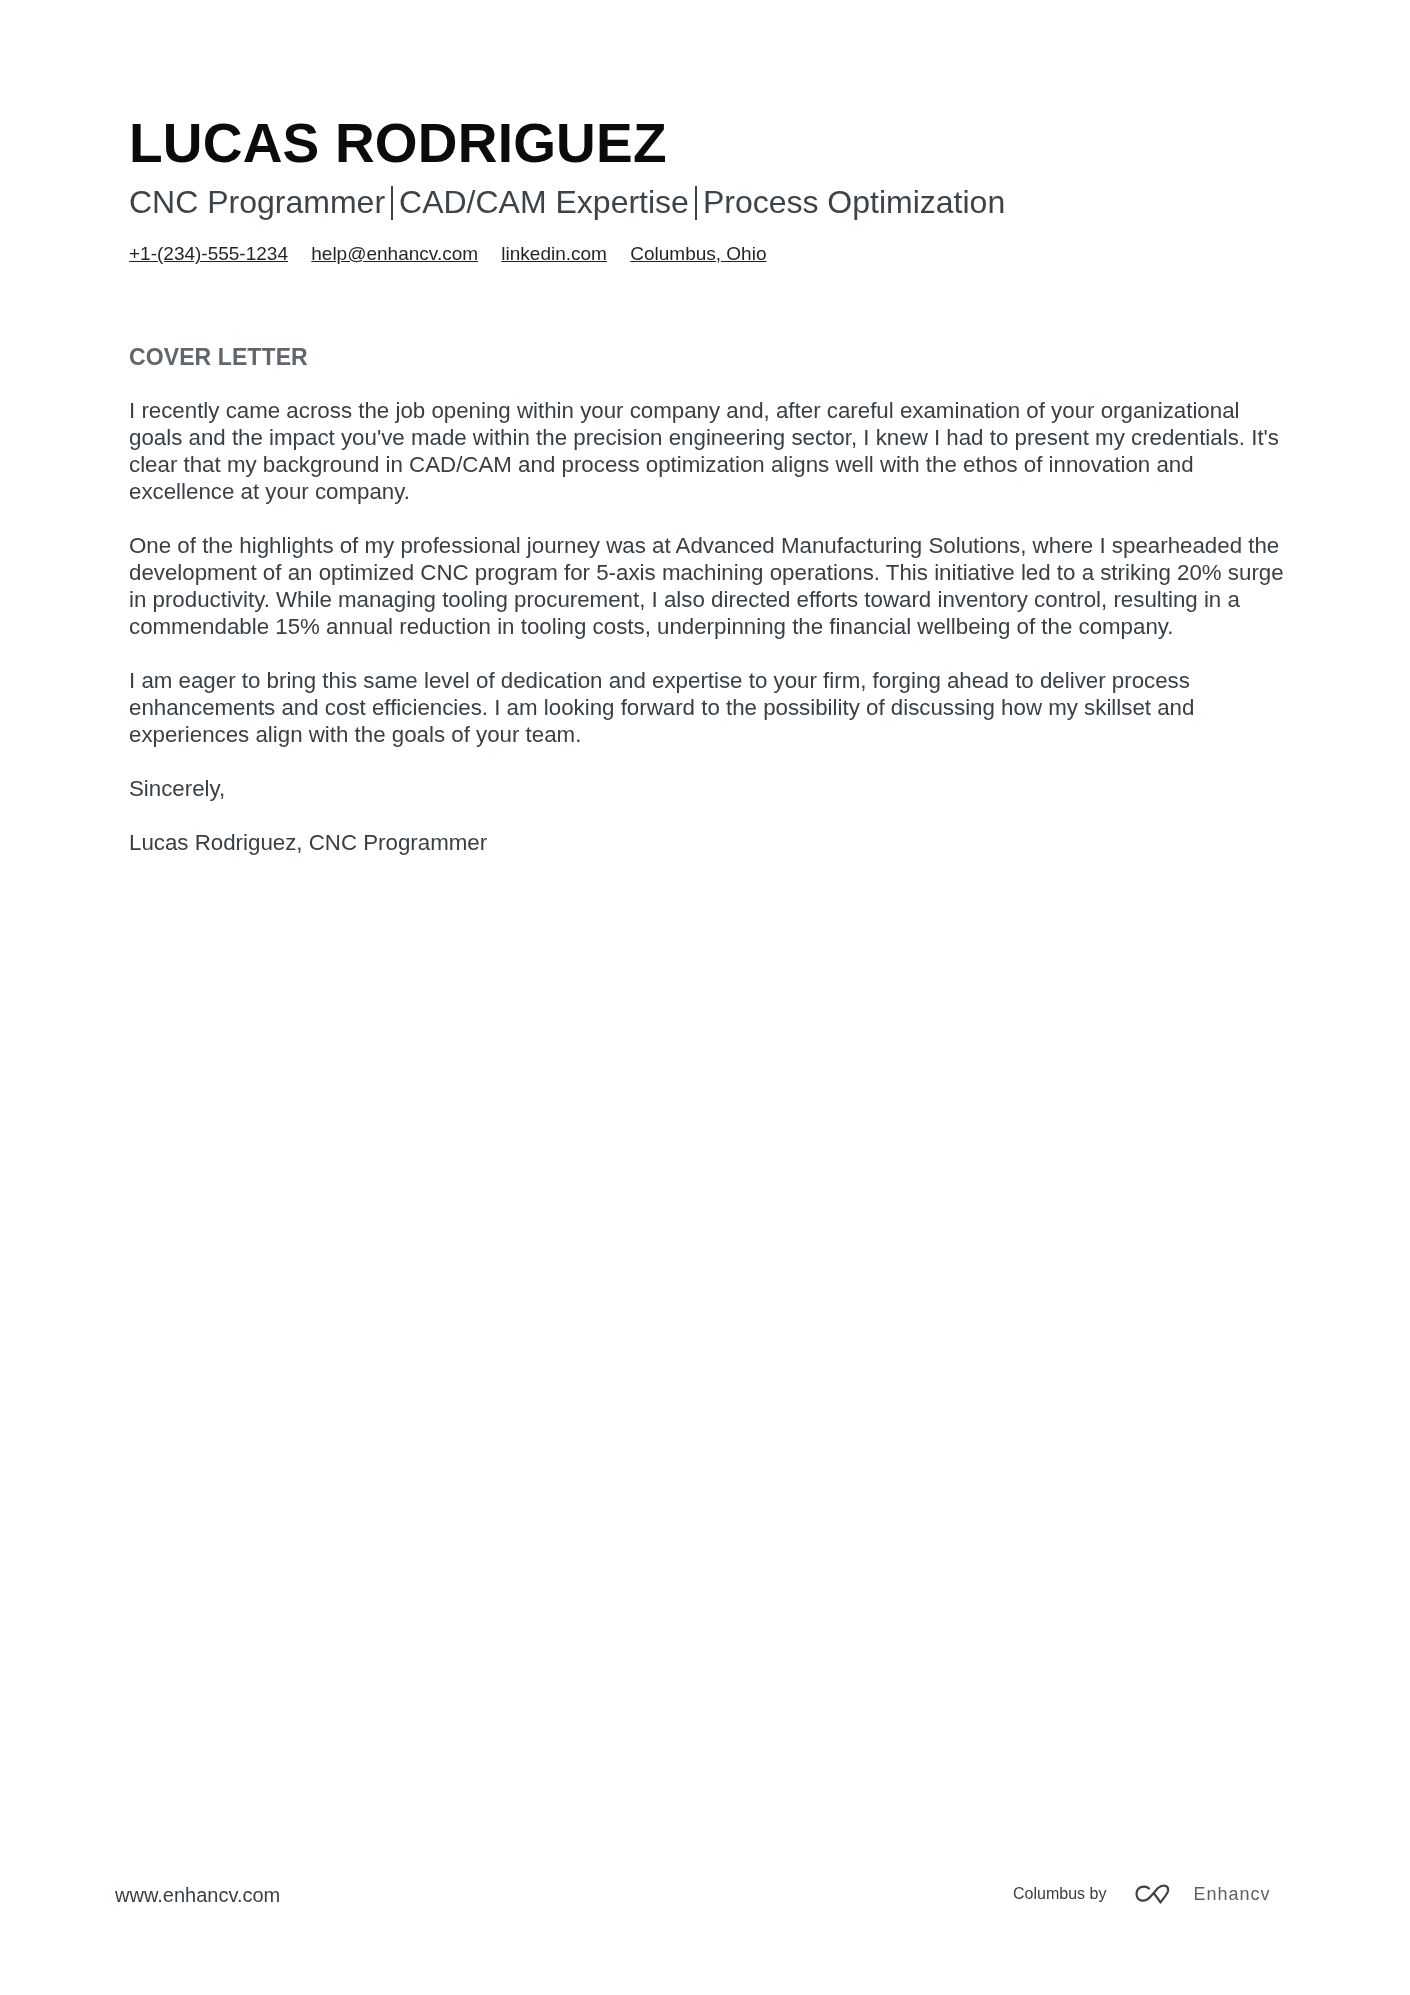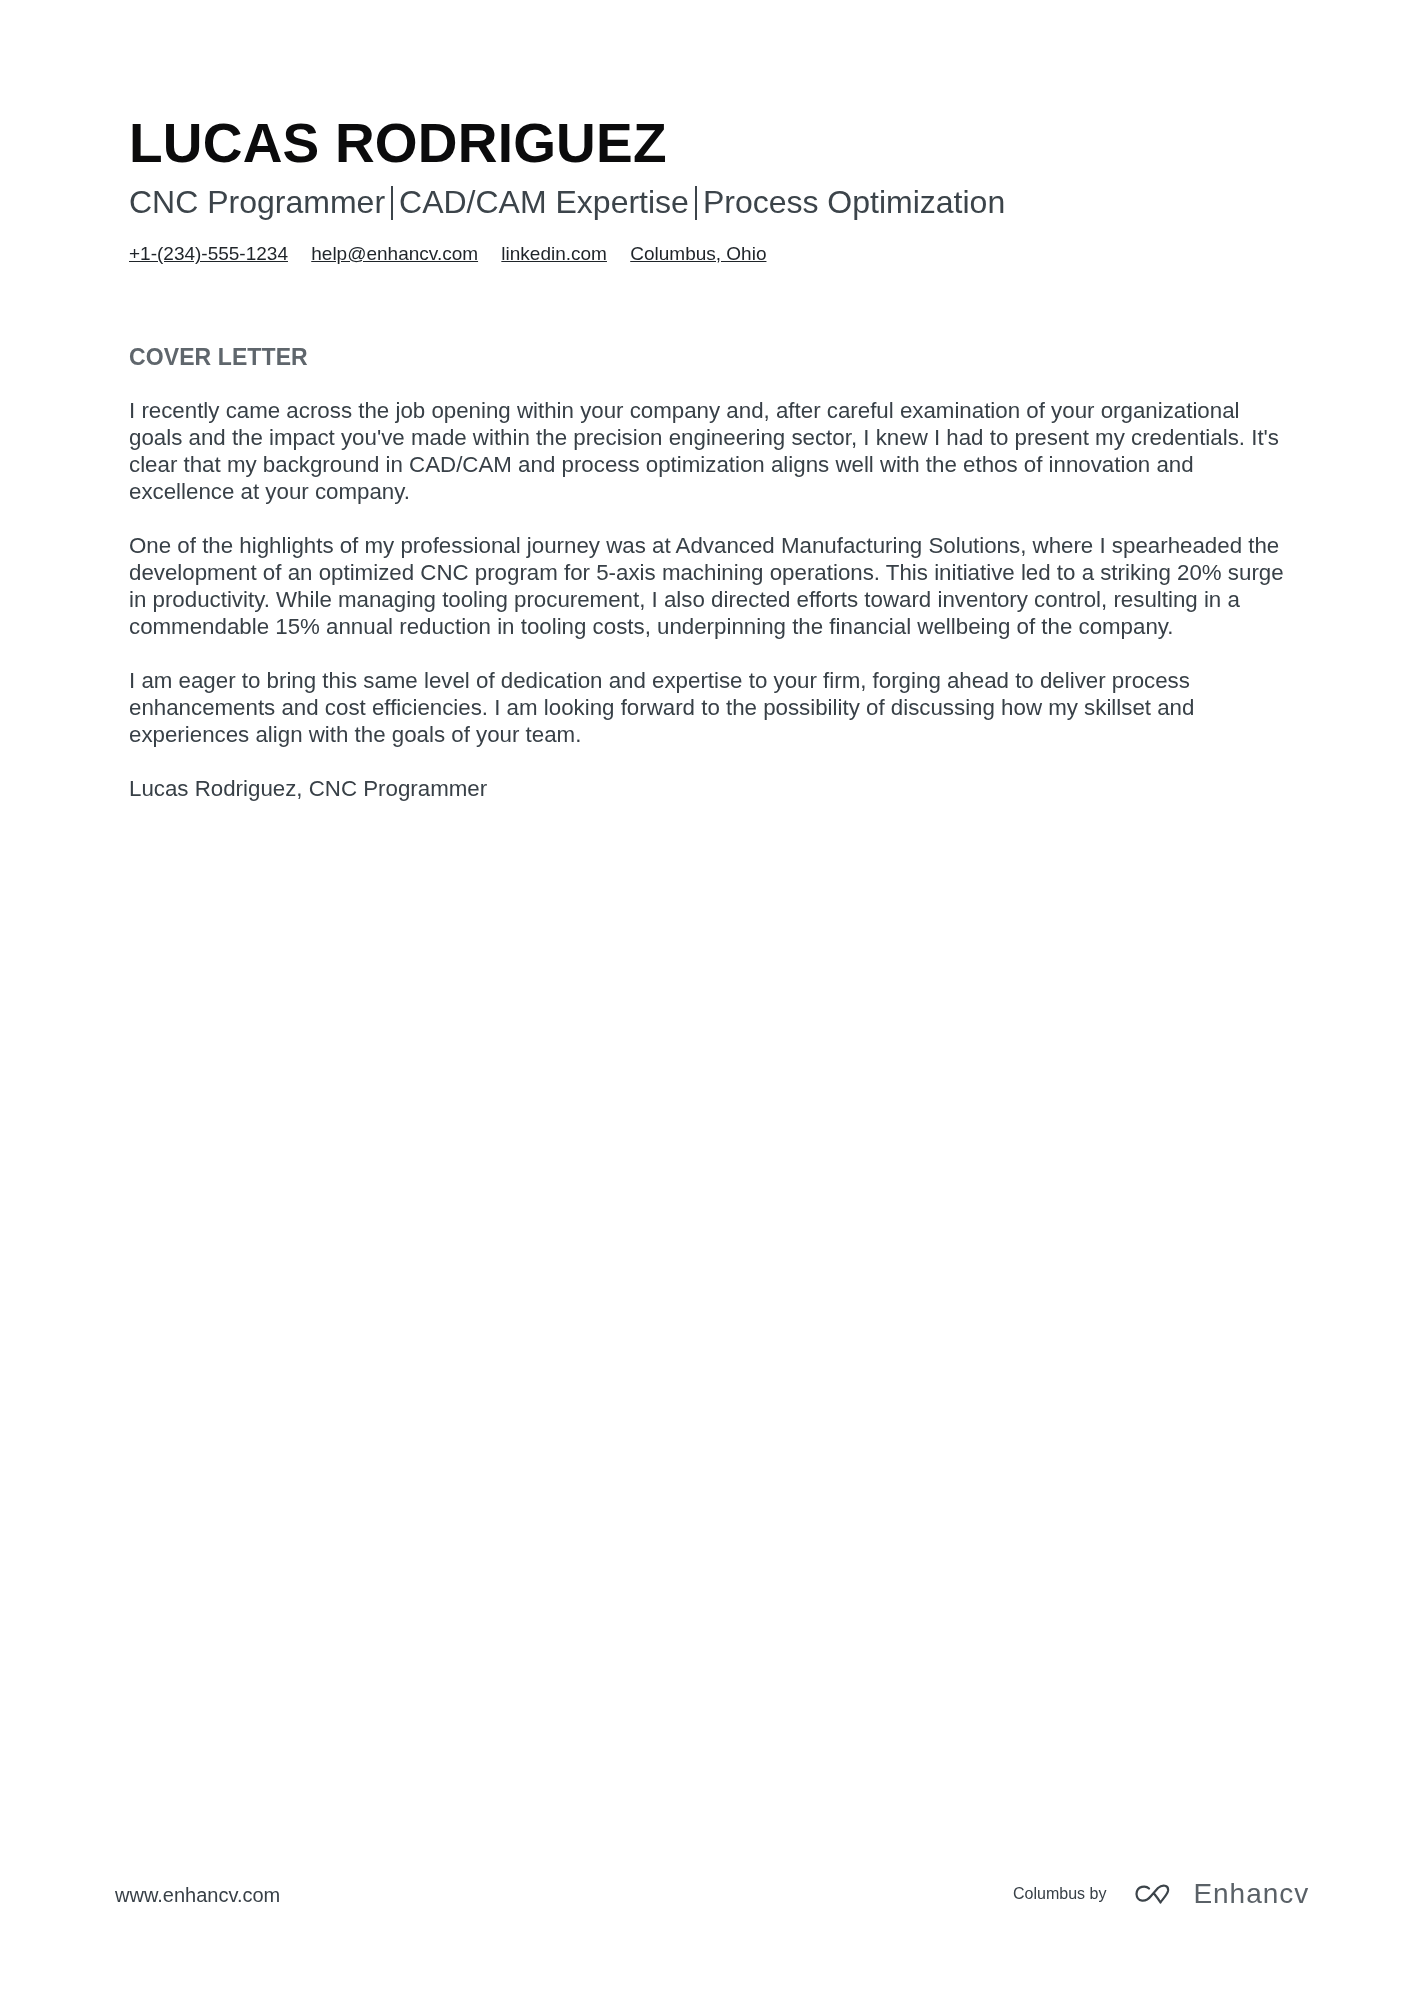--- a/index.html
+++ b/index.html
@@ -108,21 +108,21 @@
       font-size: 16px;
       color: #384047;
       margin-right: 28px;
     }
     .logo-mark {
       width: 46px;
       height: 20px;
       margin-right: 13px;
     }
     .logo-text {
-      font-size: 28px;
+      font-size: 18px;
       color: #5a6167;
       letter-spacing: 1px;
       font-weight: 400;
     }
   </style>
 </head>
 <body>
 
 <div class="page">
 
@@ -137,20 +137,21 @@
       <span>linkedin.com</span>
       <span>Columbus, Ohio</span>
     </div>
   </div>
 
   <div class="letter">
     <div class="section-title">COVER LETTER</div>
     <p>I recently came across the job opening within your company and, after careful examination of your organizational goals and the impact you've made within the precision engineering sector, I knew I had to present my credentials. It's clear that my background in CAD/CAM and process optimization aligns well with the ethos of innovation and excellence at your company.</p>
     <p>One of the highlights of my professional journey was at Advanced Manufacturing Solutions, where I spearheaded the development of an optimized CNC program for 5-axis machining operations. This initiative led to a striking 20% surge in productivity. While managing tooling procurement, I also directed efforts toward inventory control, resulting in a commendable 15% annual reduction in tooling costs, underpinning the financial wellbeing of the company.</p>
     <p>I am eager to bring this same level of dedication and expertise to your firm, forging ahead to deliver process enhancements and cost efficiencies. I am looking forward to the possibility of discussing how my skillset and experiences align with the goals of your team.</p>
+    <p>Sincerely,</p>
     <p>Lucas Rodriguez, CNC Programmer</p>
   </div>
 
   <div class="footer-left">www.enhancv.com</div>
 
   <div class="footer-right">
     <span class="powered">Columbus by</span>
     <svg class="logo-mark" viewBox="0 0 46 20" xmlns="http://www.w3.org/2000/svg">
       <path d="M15 4.5 C12 1.5 3 1.5 2.5 10 C3 18.5 12 18.5 17 12 L24 4 C28 0.5 35 0.5 34 7 C33 11 28 16 26.5 18.5 C25 16 22 12 20 9.5" fill="none" stroke="#3c444a" stroke-width="2.2" stroke-linecap="round" stroke-linejoin="round"></path>
     </svg>

